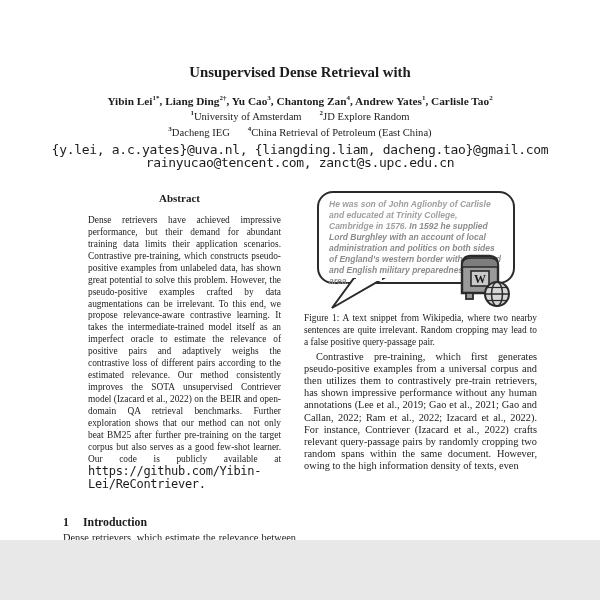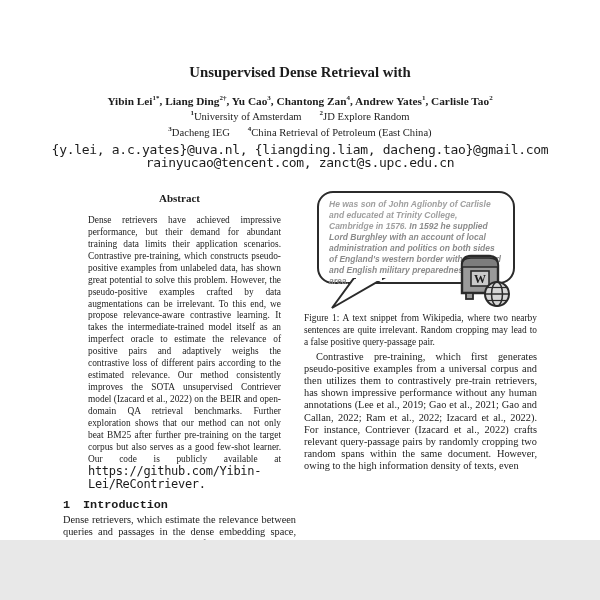--- a/index.html
+++ b/index.html
@@ -13,21 +13,21 @@
   .authors { margin-top:10px; text-align:center; font-size:11.3px; font-weight:bold; line-height:14px; }
   .authors sup, .affil sup { font-size:7px; font-weight:bold; }
   .affil { text-align:center; font-size:10.6px; line-height:13.5px; }
   .affil .affil-item { margin:16px 9px; }
   .emails { text-align:center; font-family:"DejaVu Sans Mono", monospace; font-size:13px; line-height:13.5px; margin-top:3px; letter-spacing:-0.3px; }
   .columns { display:flex; justify-content:space-between; padding:0 63px; margin-top:19px; }
   .col { width:233px; }
   .abstract-heading { text-align:center; font-weight:bold; font-size:11px; margin:3px 0 11px 0; }
   .abstract-body { margin:0 15px 0 25px; font-size:9.4px; line-height:11.95px; text-align:justify; }
   .mono-url { font-family:"DejaVu Sans Mono", monospace; font-size:12px; letter-spacing:-0.3px; }
-  .section-heading { font-weight:bold; font-size:11.8px; margin-top:6px;font-family:Liberation Mono, monospace; }
+  .section-heading { font-weight:bold; font-size:11.8px; margin-top:23px; }
   .section-heading .sec-num { display:inline-block; width:20px; }
   .body-para { font-size:10.35px; line-height:12.2px; text-align:justify; margin-top:2px; }
   .body-para.indent { text-indent:12px; }
 
   
   .figure { position:relative; height:122px; margin-top:2px; }
   .bubble {
     position:absolute; left:13px; top:0; width:198px; height:93px;
     border:2px solid #2b2b2b; border-radius:16px; background:#fff;
     padding:6px 9px 0 10px;

